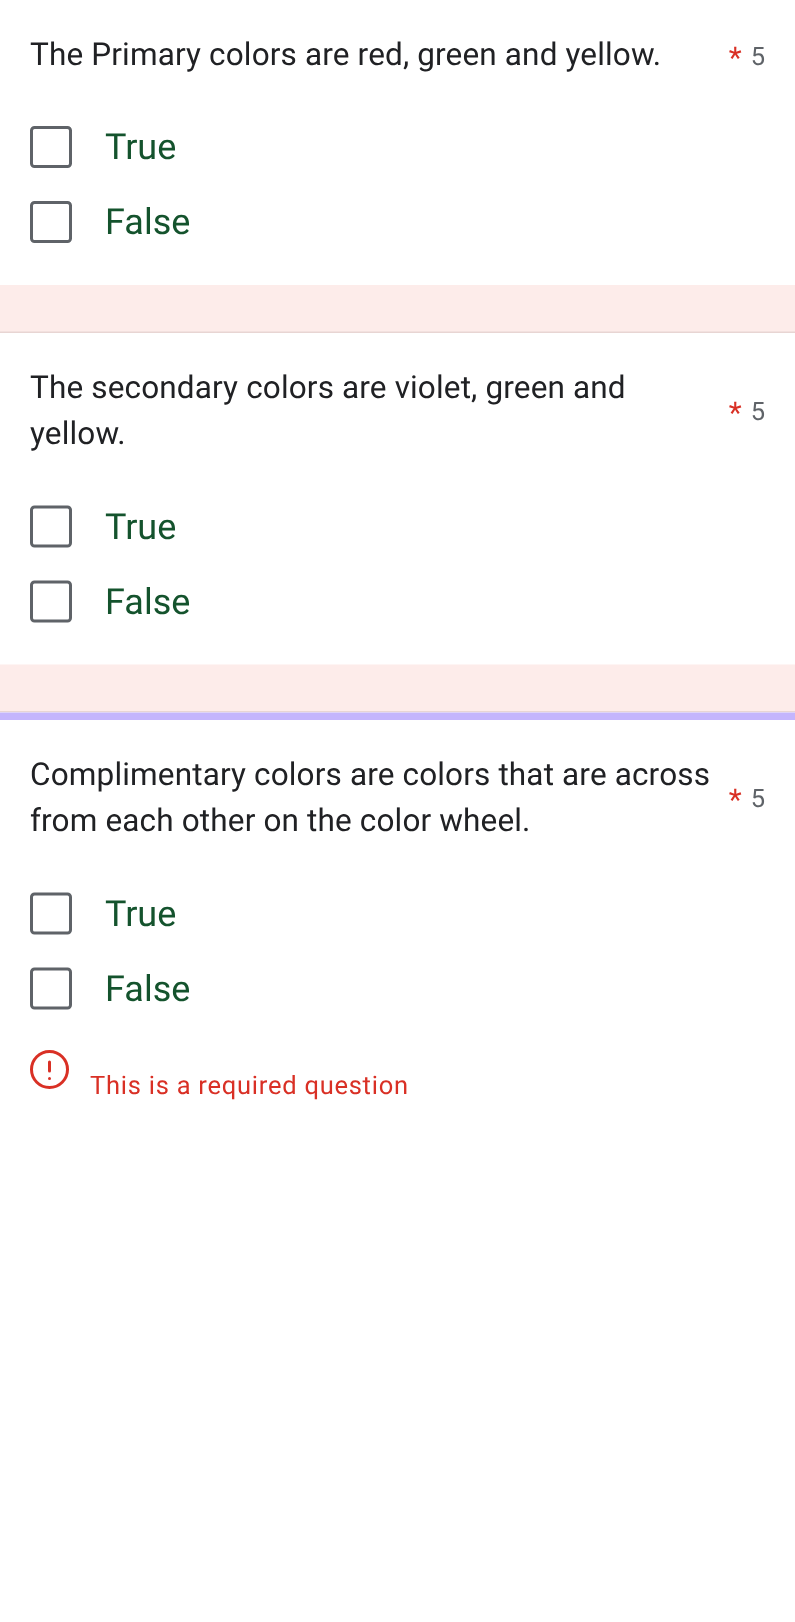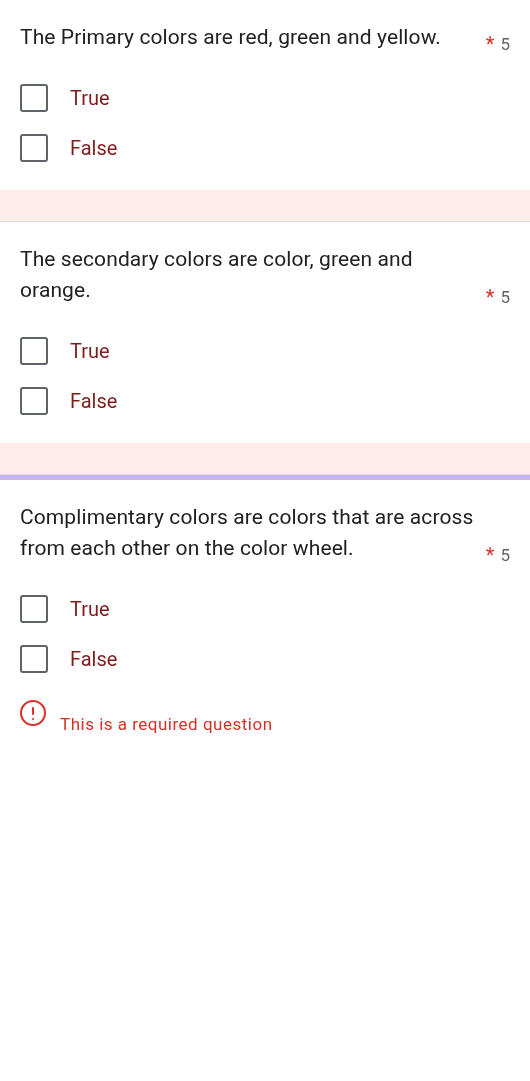--- a/index.html
+++ b/index.html
@@ -11,21 +11,21 @@
   }
   .question-block {
     padding: 22px 20px 28px 20px;
     background: #fff;
   }
   .question-block.error {
     border-top: 5px solid #c4b5fd;
   }
   .question-header {
     display: flex;
-    align-items: flex-end;
+    align-items: center;
   }
   .question-text {
     flex: 1;
     font-size: 21px;
     line-height: 1.5;
     color: #202124;
     letter-spacing: 0.1px;
     padding-right: 10px;
   }
   .required-wrap {
@@ -55,22 +55,22 @@
     cursor: pointer;
   }
   .checkbox {
     width: 28px;
     height: 28px;
     border: 2.5px solid #5f6368;
     border-radius: 3px;
     flex-shrink: 0;
   }
   .option-label {
-    font-size: 20px;
-    color: #7f1d1d;
+    font-size: 24px;
+    color: #14532d;
   }
   .separator {
     height: 32px;
     background: #fdecea;
     border-bottom: 1px solid #e8d5d3;
   }
   .error-message {
     display: flex;
     align-items: center;
     gap: 14px;
@@ -132,21 +132,21 @@
       <span class="checkbox"></span>
       <span class="option-label">False</span>
     </label>
   </div>
 </div>
 
 <div class="separator"></div>
 
 <div class="question-block">
   <div class="question-header">
-    <div class="question-text">The secondary colors are color, green and orange.</div>
+    <div class="question-text">The secondary colors are violet, green and yellow.</div>
     <div class="required-wrap">
       <span class="required-star">*</span>
       <span class="points">5</span>
     </div>
   </div>
   <div class="options">
     <label class="option">
       <span class="checkbox"></span>
       <span class="option-label">True</span>
     </label>

